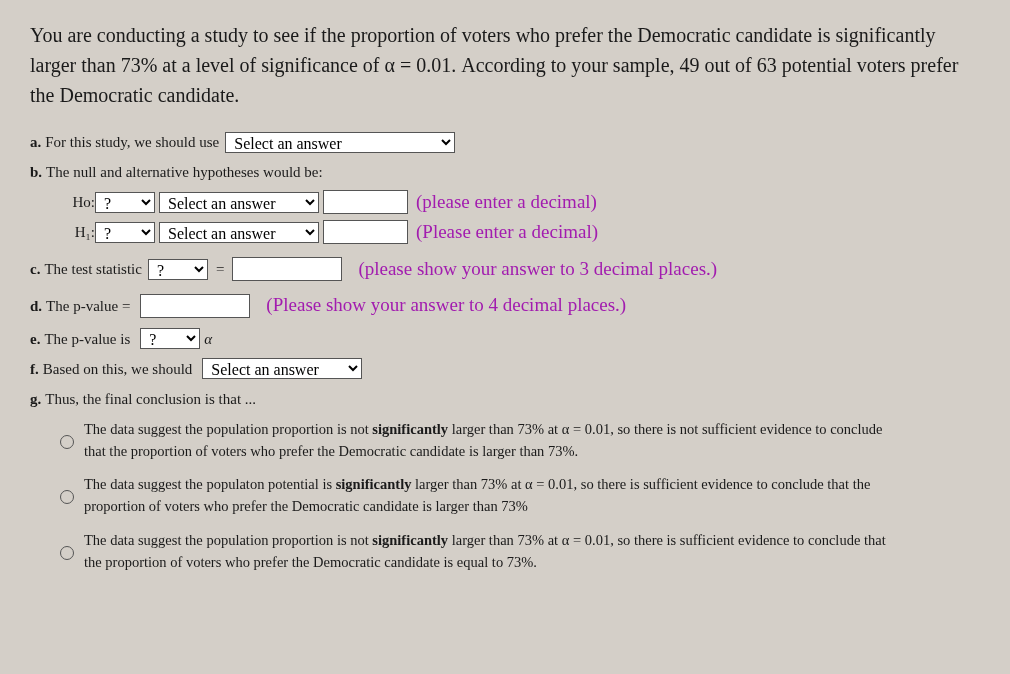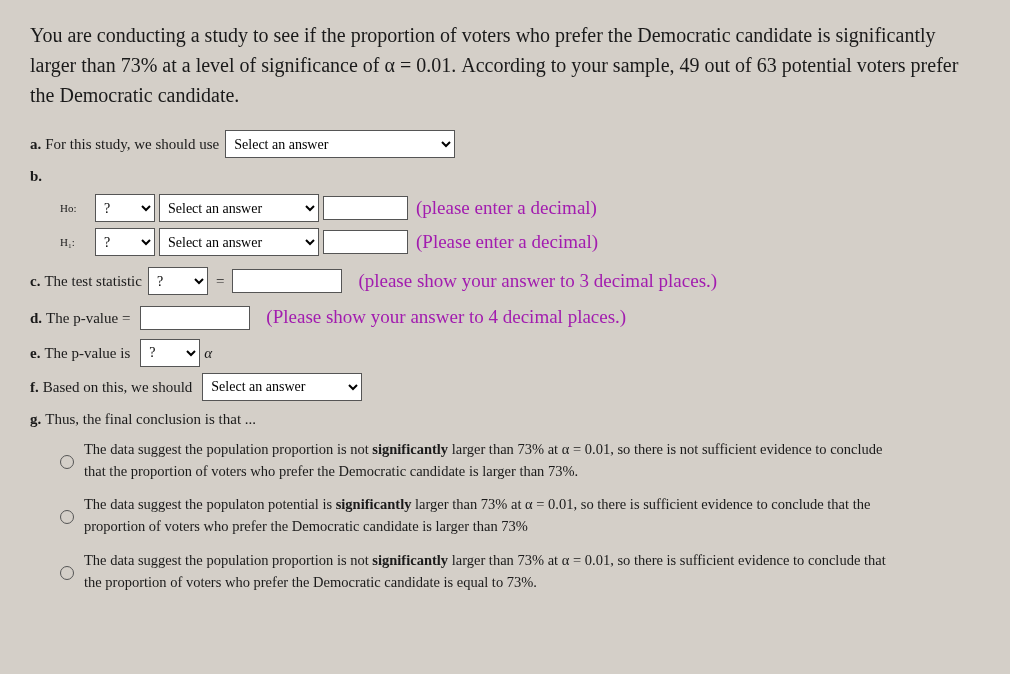--- a/index.html
+++ b/index.html
@@ -43,23 +43,23 @@
       margin-right: 4px;
     }
 
     .question-text {
       margin-right: 6px;
     }
 
     select.answer-select {
       border: 1px solid #555;
       background-color: #fff;
-      font-size: 14px;
+      font-size: 16px;
       padding: 1px 4px;
-      height: 28px;
+      height: 21px;
       cursor: pointer;
       font-family: 'Times New Roman', Times, serif;
     }
 
     select.answer-select-wide {
       width: 230px;
     }
 
     select.answer-select-narrow {
       width: 60px;
@@ -90,21 +90,22 @@
 
     .hypothesis-line {
       display: flex;
       align-items: center;
       margin-bottom: 6px;
       font-size: 15px;
     }
 
     .hypothesis-label {
       min-width: 35px;
-      font-size: 11px;
+      font-size: 15px;
+      text-align: right;
     }
 
     .paren-text {
       margin-left: 8px;
       font-size: 19px;
       color: #a21caf;
     }
 
     .section-c, .section-d, .section-e, .section-f, .section-g {
       margin-bottom: 6px;
@@ -159,20 +160,21 @@
     <option>Select an answer</option>
     <option>z-test for proportions</option>
     <option>t-test for means</option>
     <option>chi-square test</option>
   </select>
 </div>
 
 <div class="section">
   <div class="question-line">
     <span class="question-label">b.</span>
+    <span class="question-text">The null and alternative hypotheses would be:</span>
   </div>
 
   <div class="hypothesis-block">
 
     <div class="hypothesis-line">
       <span class="hypothesis-label">Ho:</span>
       <select class="answer-select answer-select-narrow">
         <option>?</option>
         <option>z</option>
         <option>t</option>

